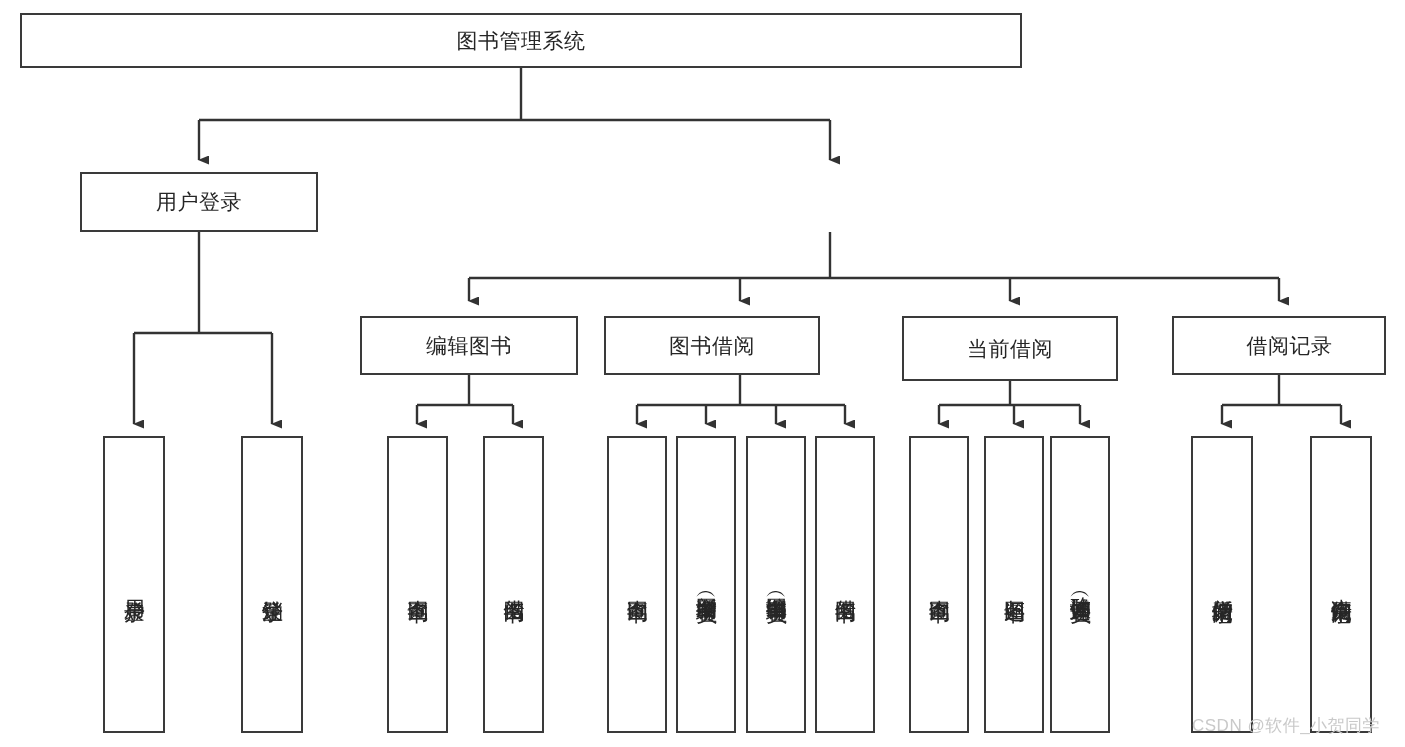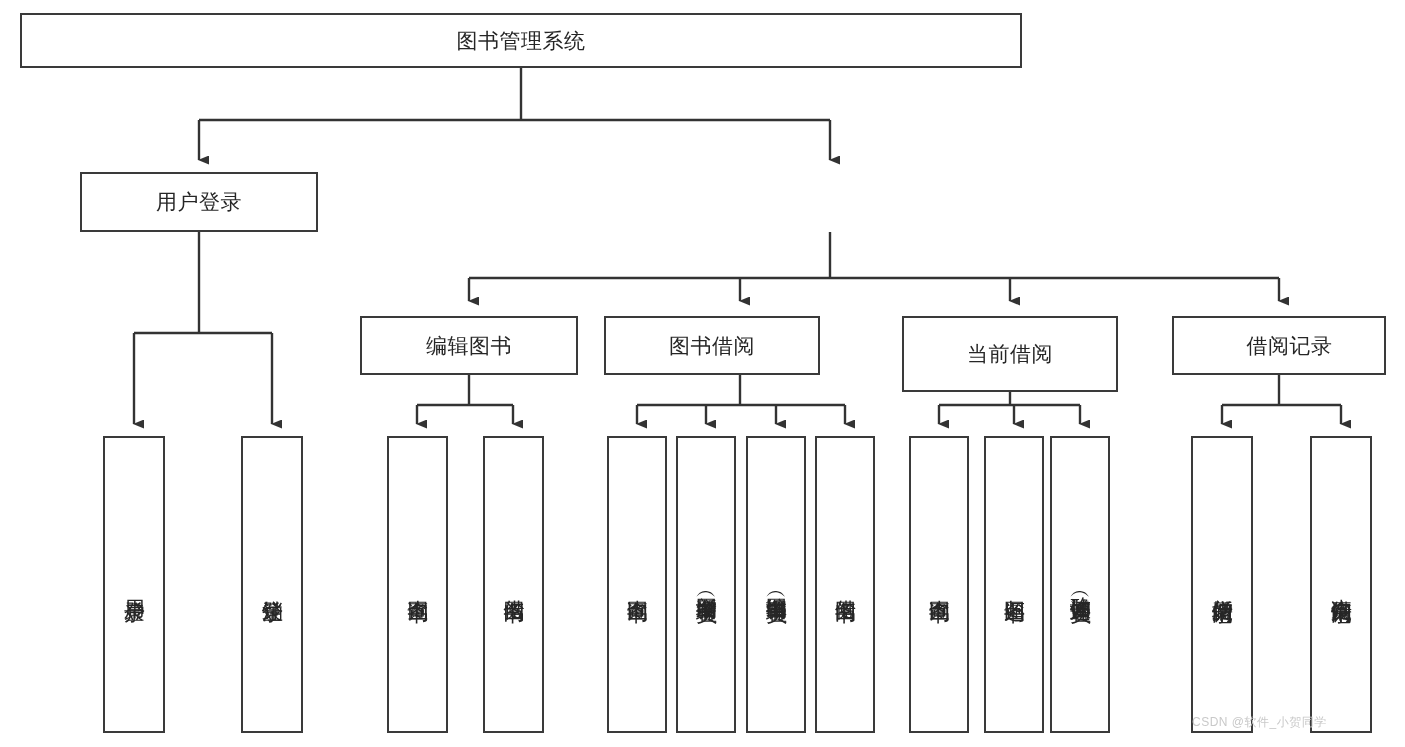--- a/index.html
+++ b/index.html
@@ -54,21 +54,21 @@
   }
   .node.vert .label {
     writing-mode: vertical-rl;
     text-orientation: upright;
     display: block;
   }
   .watermark {
     position: absolute;
     left: 1192px;
     top: 714px;
-    font-size: 12px;
+    font-size: 17px;
     color: #c9c9c9;
     white-space: nowrap;
     letter-spacing: 0.5px;
     pointer-events: none;
   }
 </style>
 </head>
 <body>
 
 <div id="diagram-root">
@@ -130,21 +130,21 @@
   <div class="node horiz" style="left:80px; top:172px; width:238px; height:60px;">
     <span class="label">用户登录</span>
   </div>
 
   <div class="node horiz" style="left:360px; top:316px; width:218px; height:59px;">
     <span class="label">编辑图书</span>
   </div>
   <div class="node horiz" style="left:604px; top:316px; width:216px; height:59px;">
     <span class="label">图书借阅</span>
   </div>
-  <div class="node horiz" style="left:902px; top:316px; width:216px; height:76px;">
+  <div class="node horiz" style="left:902px; top:316px; width:216px; height:65px;">
     <span class="label">当前借阅</span>
   </div>
   <div class="node horiz" style="left:1172px; top:316px; width:214px; height:59px;padding-left:21px;">
     <span class="label">借阅记录</span>
   </div>
 
   <div class="node vert" style="left:103px; top:436px; width:62px; height:297px;">
     <span class="label">用户登录</span>
   </div>
   <div class="node vert" style="left:241px; top:436px; width:62px; height:297px;">

